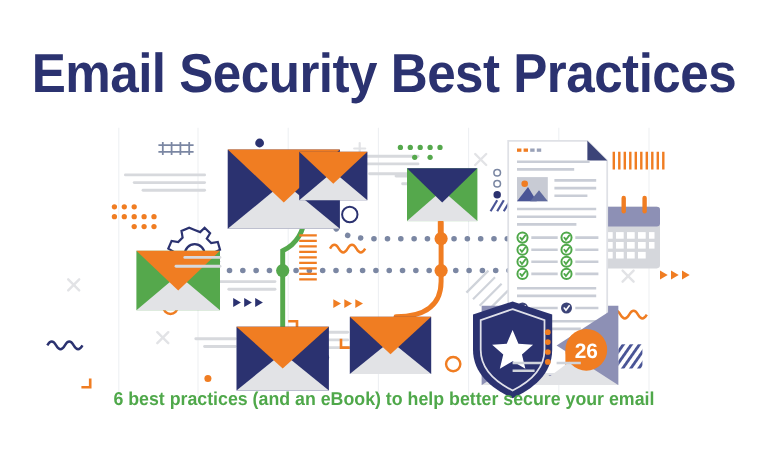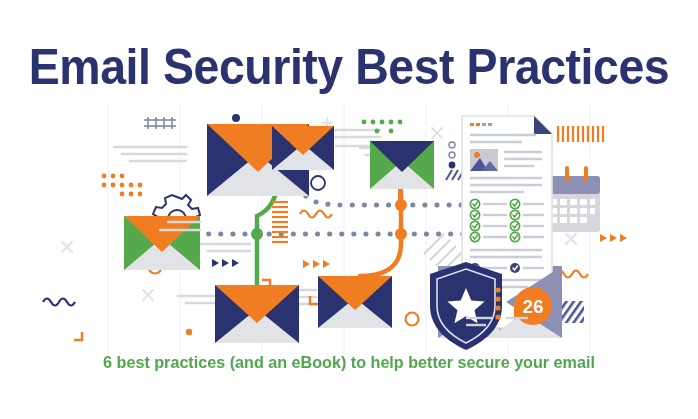--- a/index.html
+++ b/index.html
@@ -23,21 +23,21 @@
   .subtitle{
     position:absolute;left:0;top:352px;width:698px;text-align:center;
     font-family:"Liberation Sans", sans-serif;
     font-weight:bold;font-size:17px;line-height:22px;
     color:#4fa84a;
     transform:scaleX(0.95);transform-origin:center top;
     white-space:nowrap;
   }
 
   
-  #art{position:absolute;left:0;top:104px;width:672px;height:250px;}
+  #art{position:absolute;left:0;top:116px;width:672px;height:250px;}
   #art svg{display:block;width:698px;height:250px;}
 </style>
 </head>
 <body style="background: rgb(255, 255, 255);">
 
 <div id="stage">
 
   <div class="title">Email Security Best Practices</div>
 
   <div id="art">

